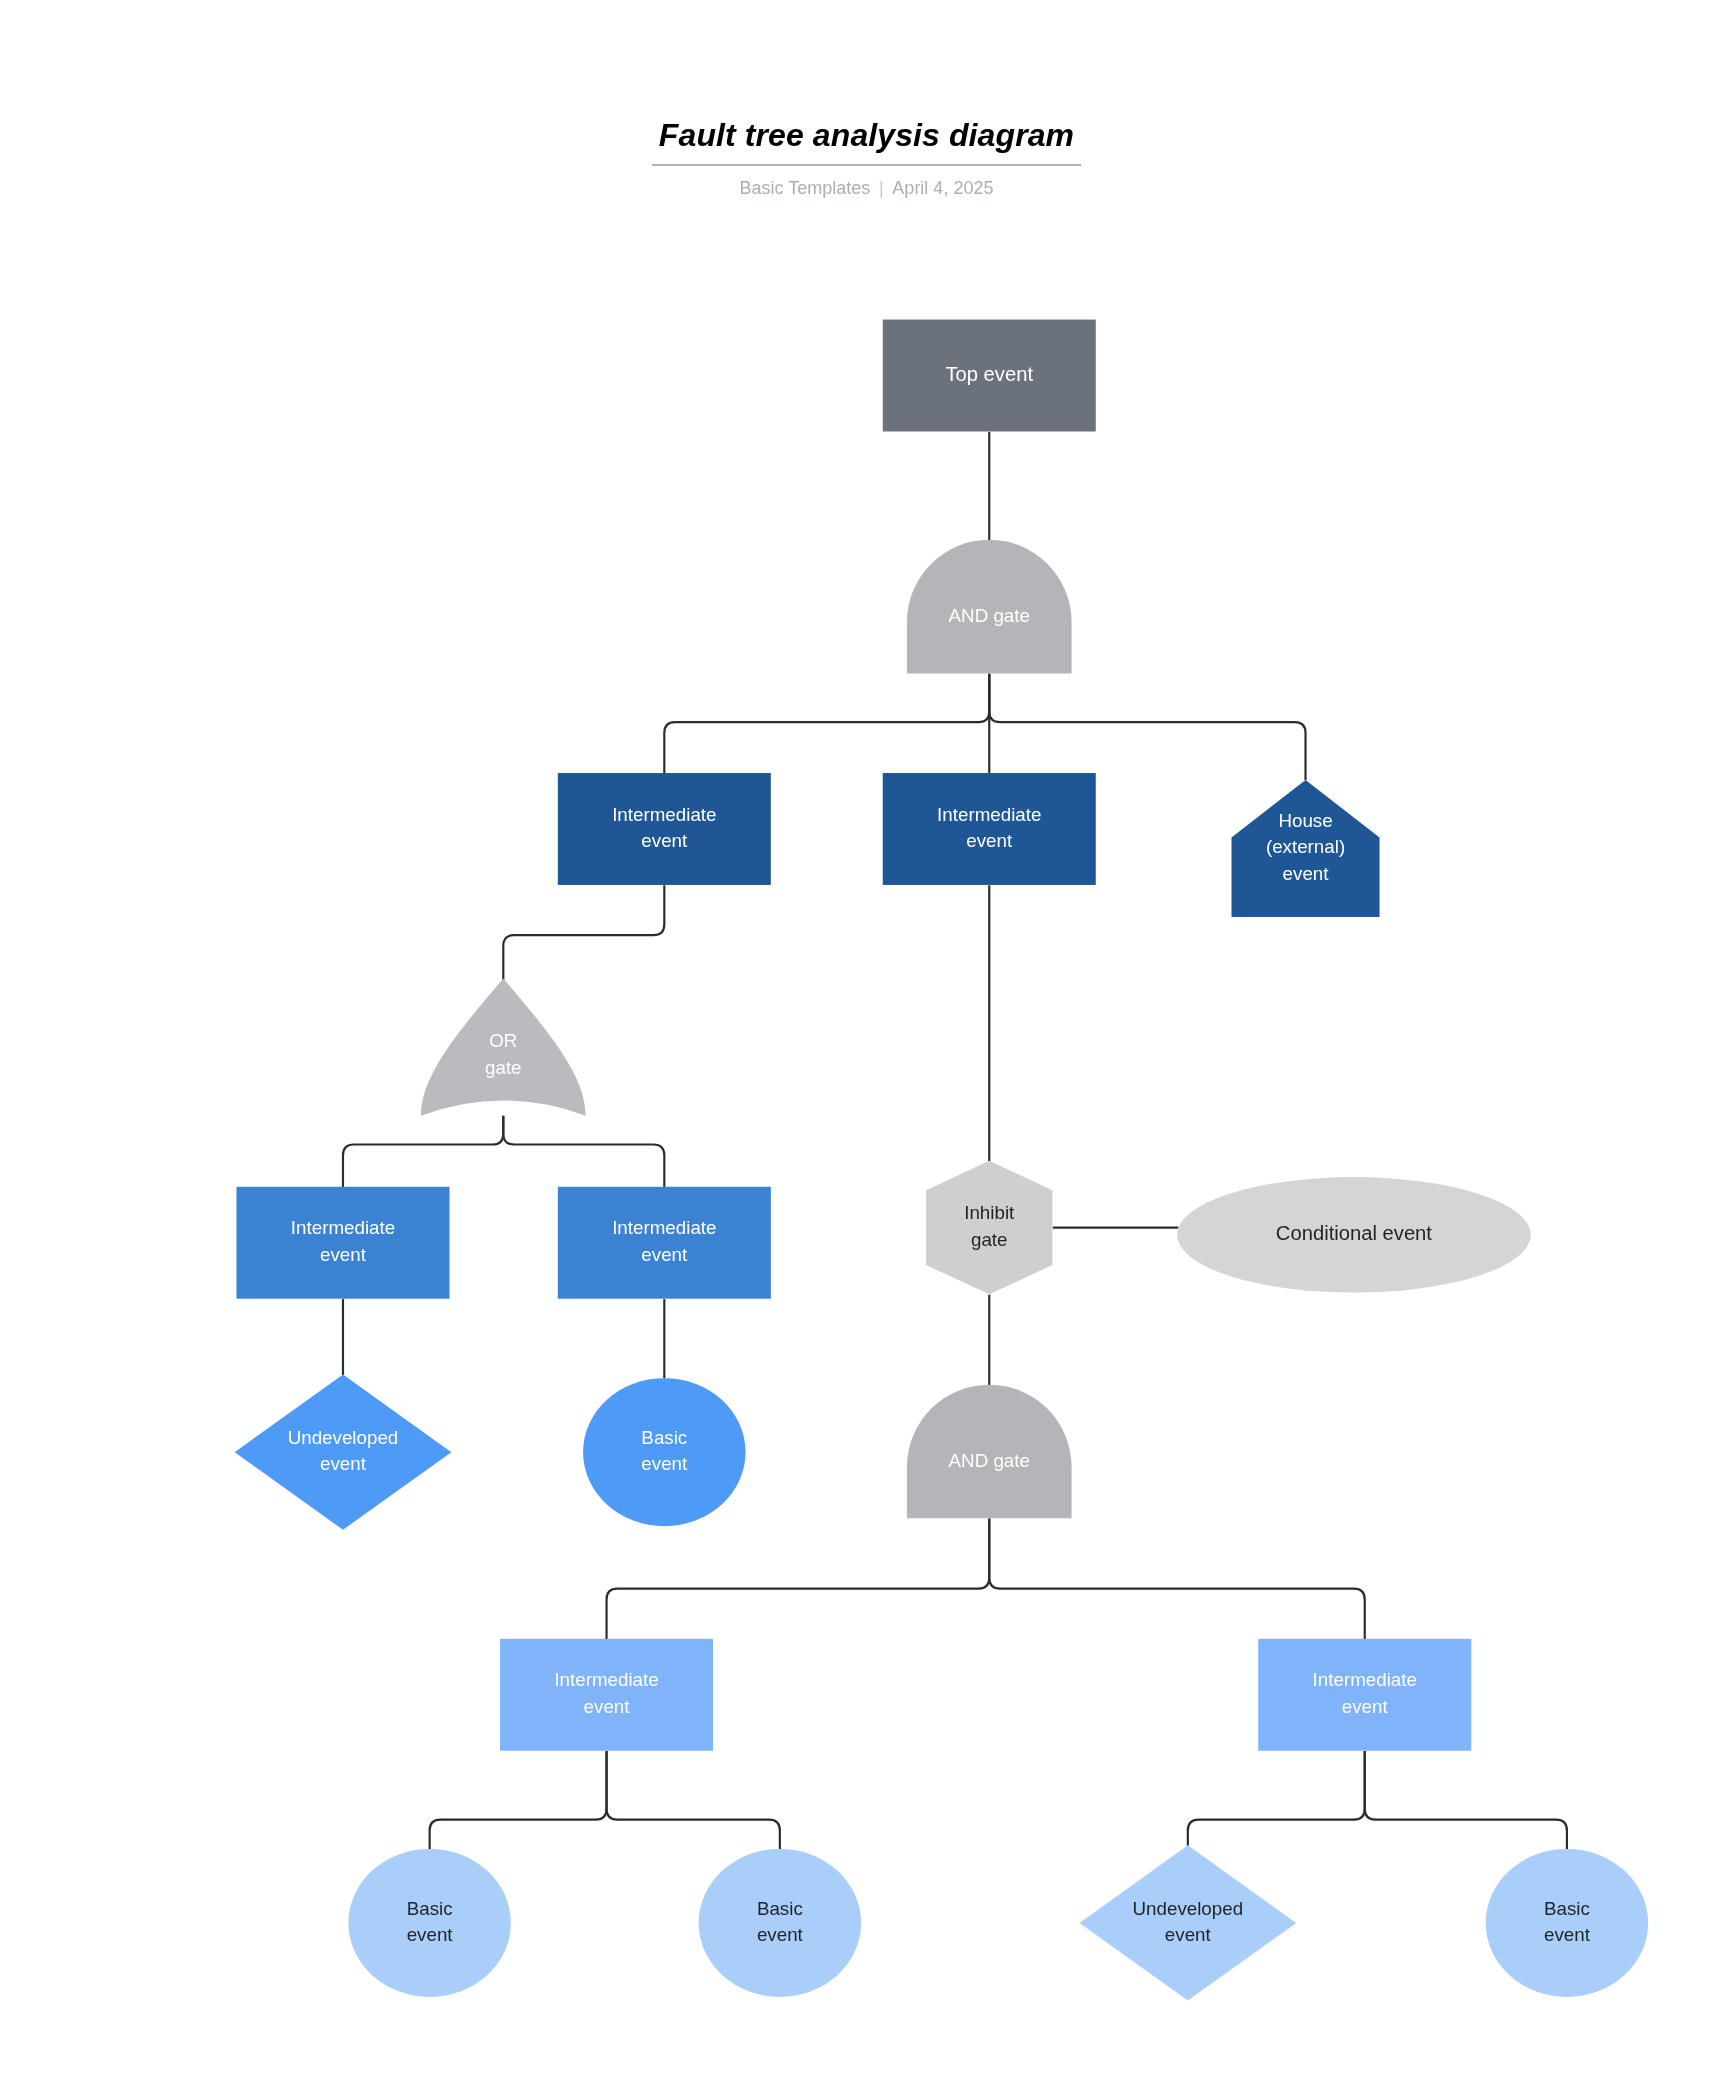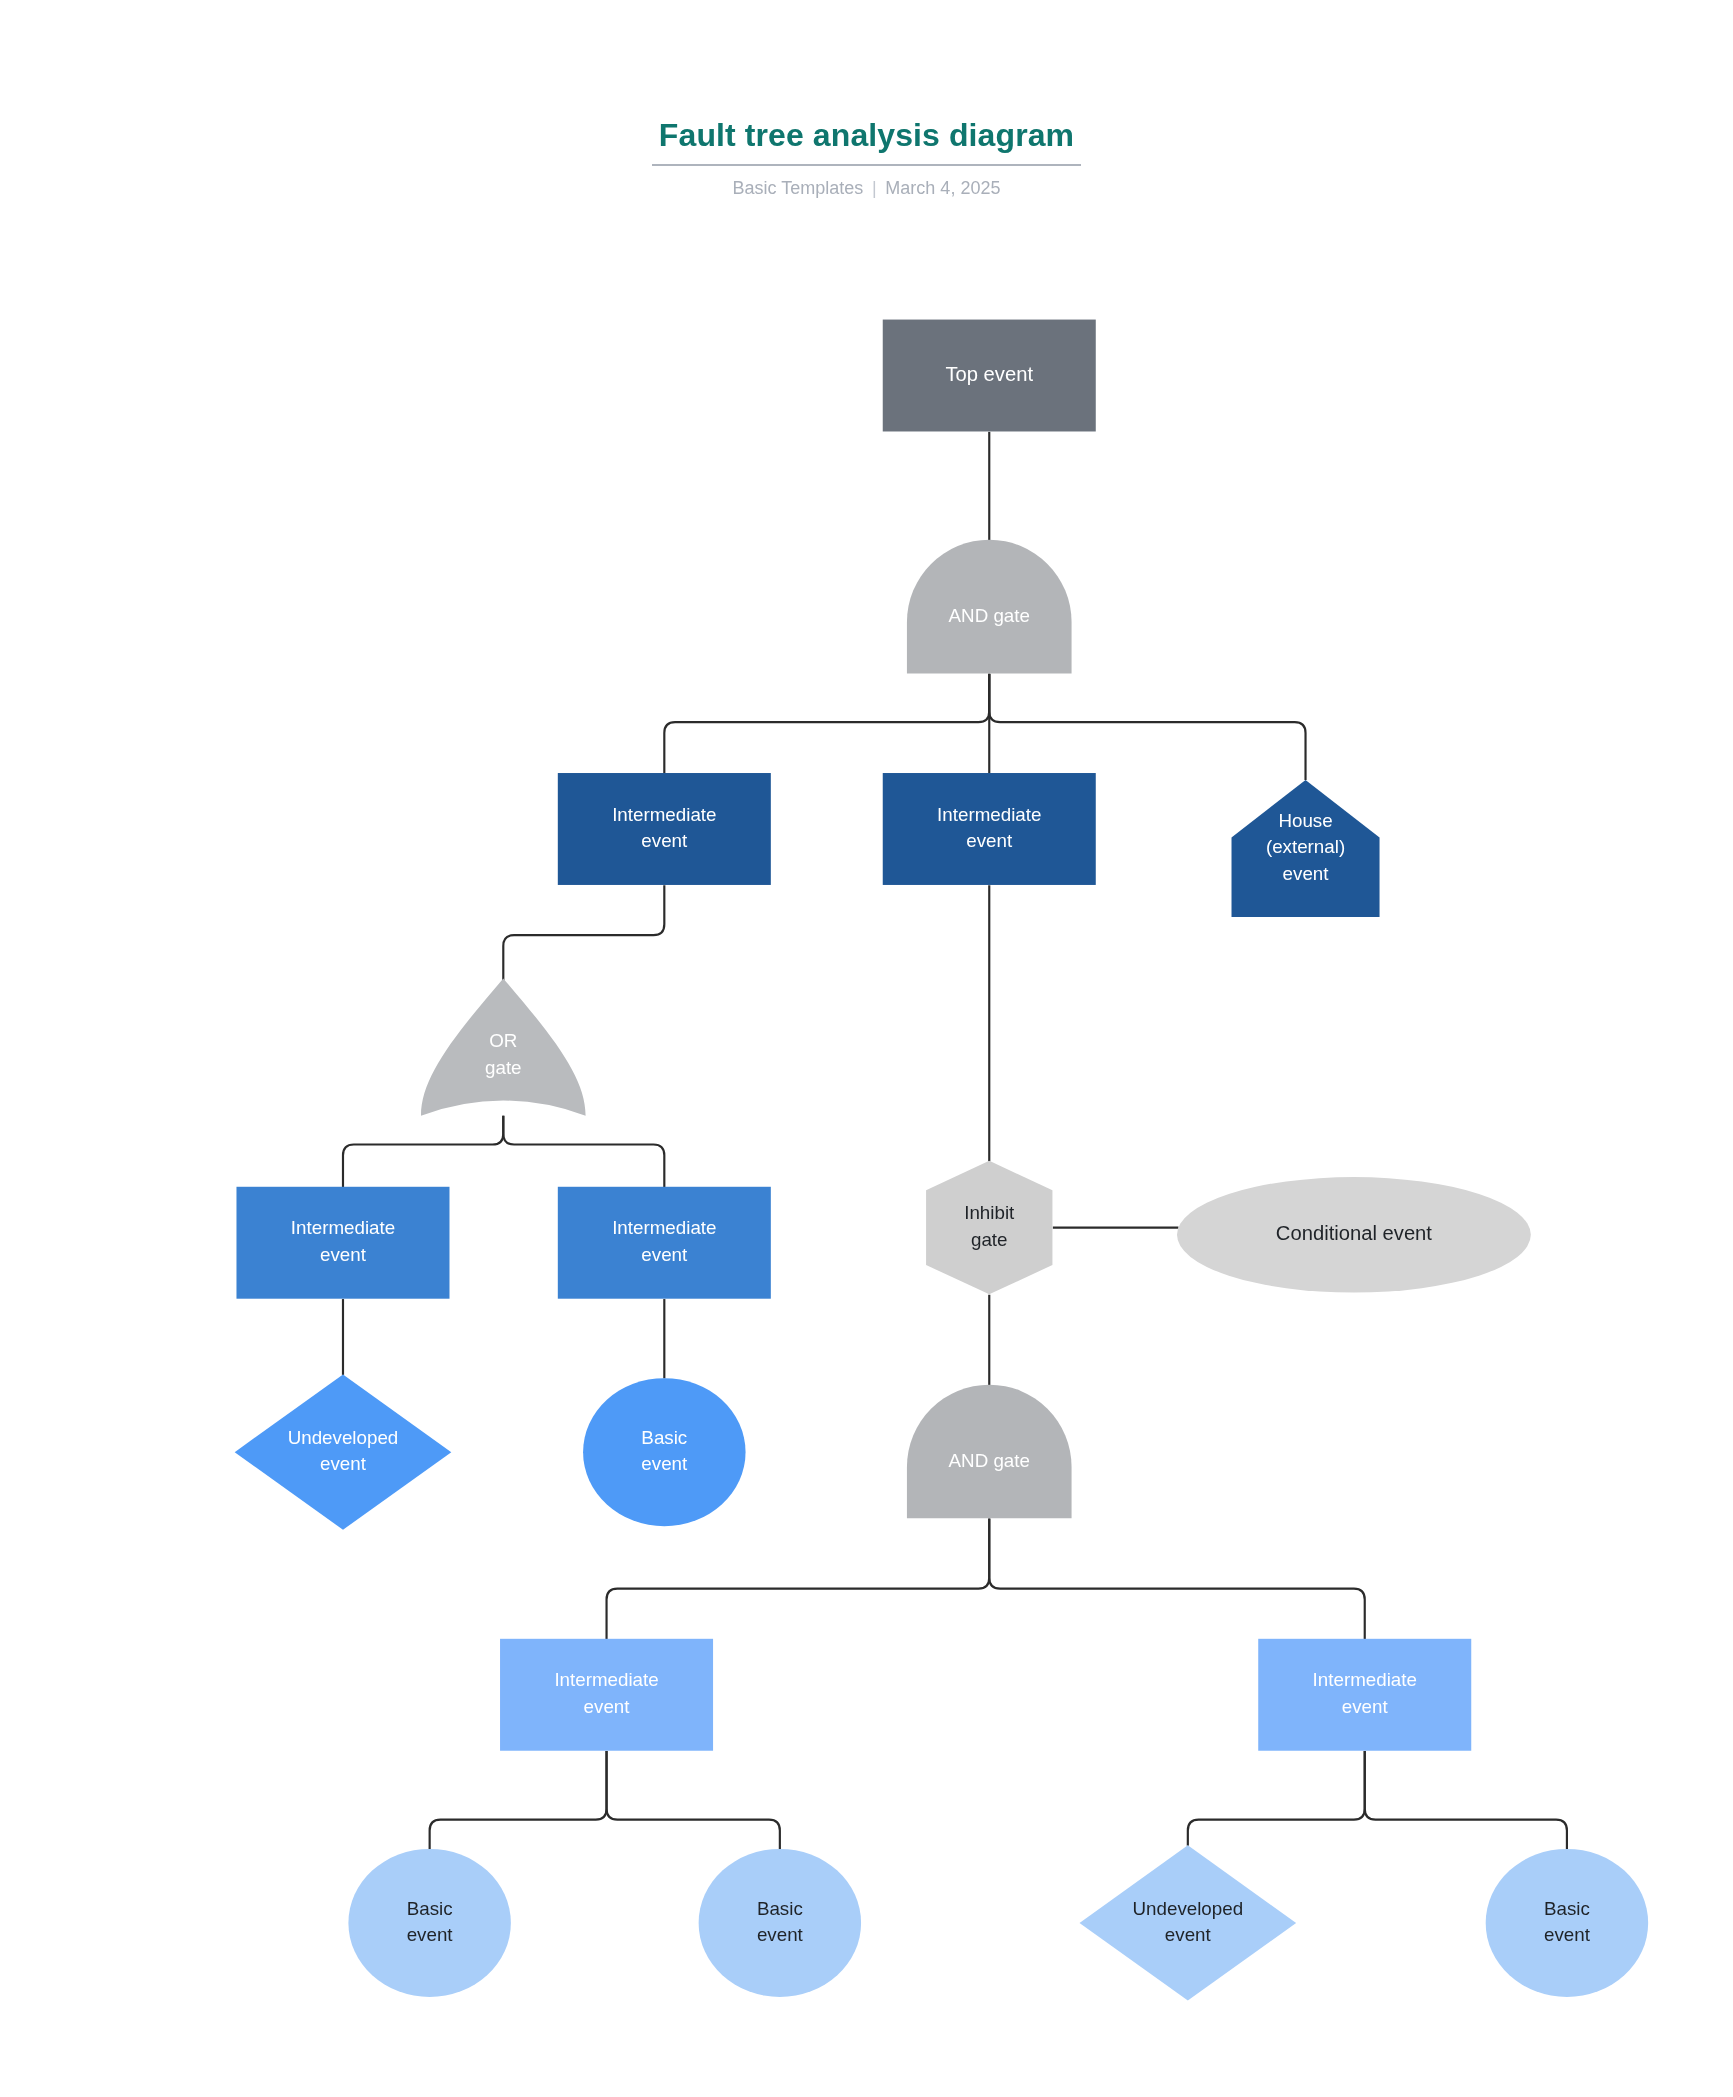--- a/index.html
+++ b/index.html
@@ -22,26 +22,27 @@
   .header {
     position: absolute;
     left: 0;
     top: 116px;
     width: 1733px;
     text-align: center;
   }
   .doc-title {
     font-size: 32px;
     font-weight: bold;
-    color: #0f766e;
+    color: #000000;
     letter-spacing: 0.1px;
     line-height: 1.2;
     display: inline-block;
     padding: 0 7.2px 10px 7.2px;
     border-bottom: 2.2px solid #aeb4bd;
+    font-style: italic;
   }
   .doc-sub {
     margin-top: 11.6px;
     font-size: 18px;
     color: #a9afb9;
     line-height: 1.2;
   }
   .doc-sub .sep {
     color: #c3c8d0;
     padding: 0 8.7px;
@@ -65,21 +66,21 @@
   }
 </style>
 </head>
 <body>
 
 <div id="canvas">
 
   <div class="header">
     <div class="doc-title">Fault tree analysis diagram</div>
     <div class="doc-sub">
-      <span>Basic Templates</span><span class="sep">|</span><span>March 4, 2025</span>
+      <span>Basic Templates</span><span class="sep">|</span><span>April 4, 2025</span>
     </div>
   </div>
 
   <svg class="diagram" viewBox="0 0 2400 2904">
     <g id="edges-layer">
         <path d="M 1370 598 L 1370 748" class="edge" stroke="#2b2b2b"></path>
         <path d="M 1370 933 L 1370 985 Q 1370 1000 1355 1000 L 935 1000 Q 920 1000 920 1015 L 920 1071" class="edge" stroke="#2b2b2b"></path>
         <path d="M 1370 933 L 1370 1071" class="edge" stroke="#2b2b2b"></path>
         <path d="M 1370 933 L 1370 985 Q 1370 1000 1385 1000 L 1793 1000 Q 1808 1000 1808 1015 L 1808 1080" class="edge" stroke="#2b2b2b"></path>
         <path d="M 920 1226 L 920 1280 Q 920 1295 905 1295 L 712 1295 Q 697 1295 697 1310 L 697 1358" class="edge" stroke="#2b2b2b"></path>

